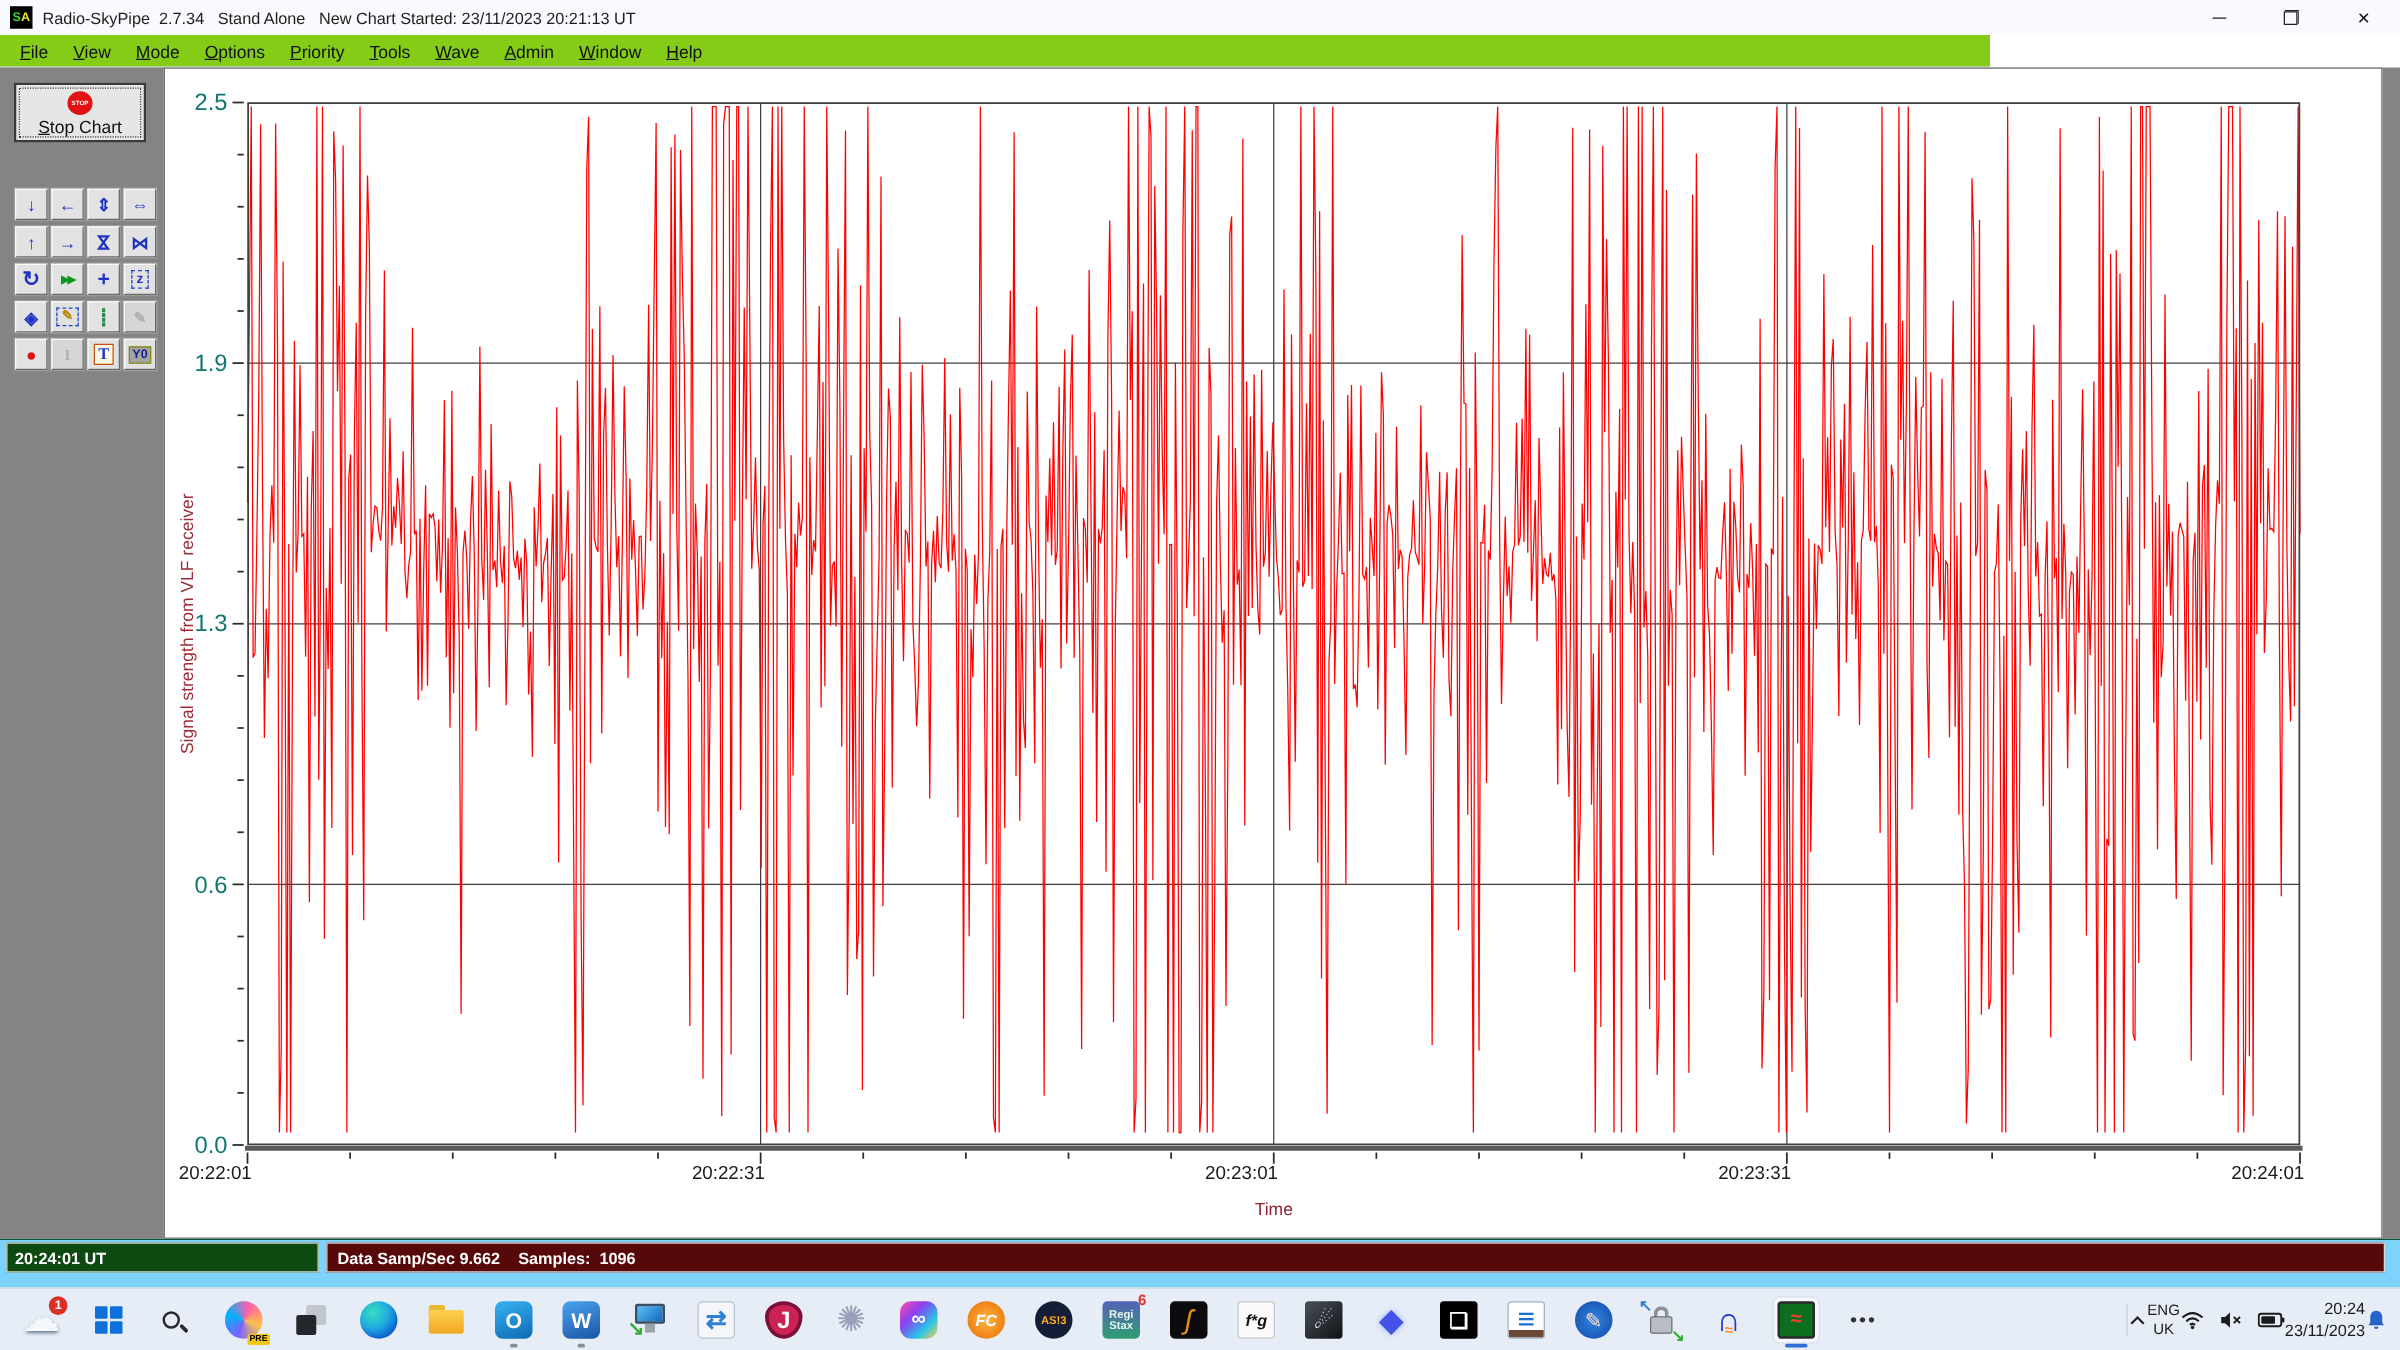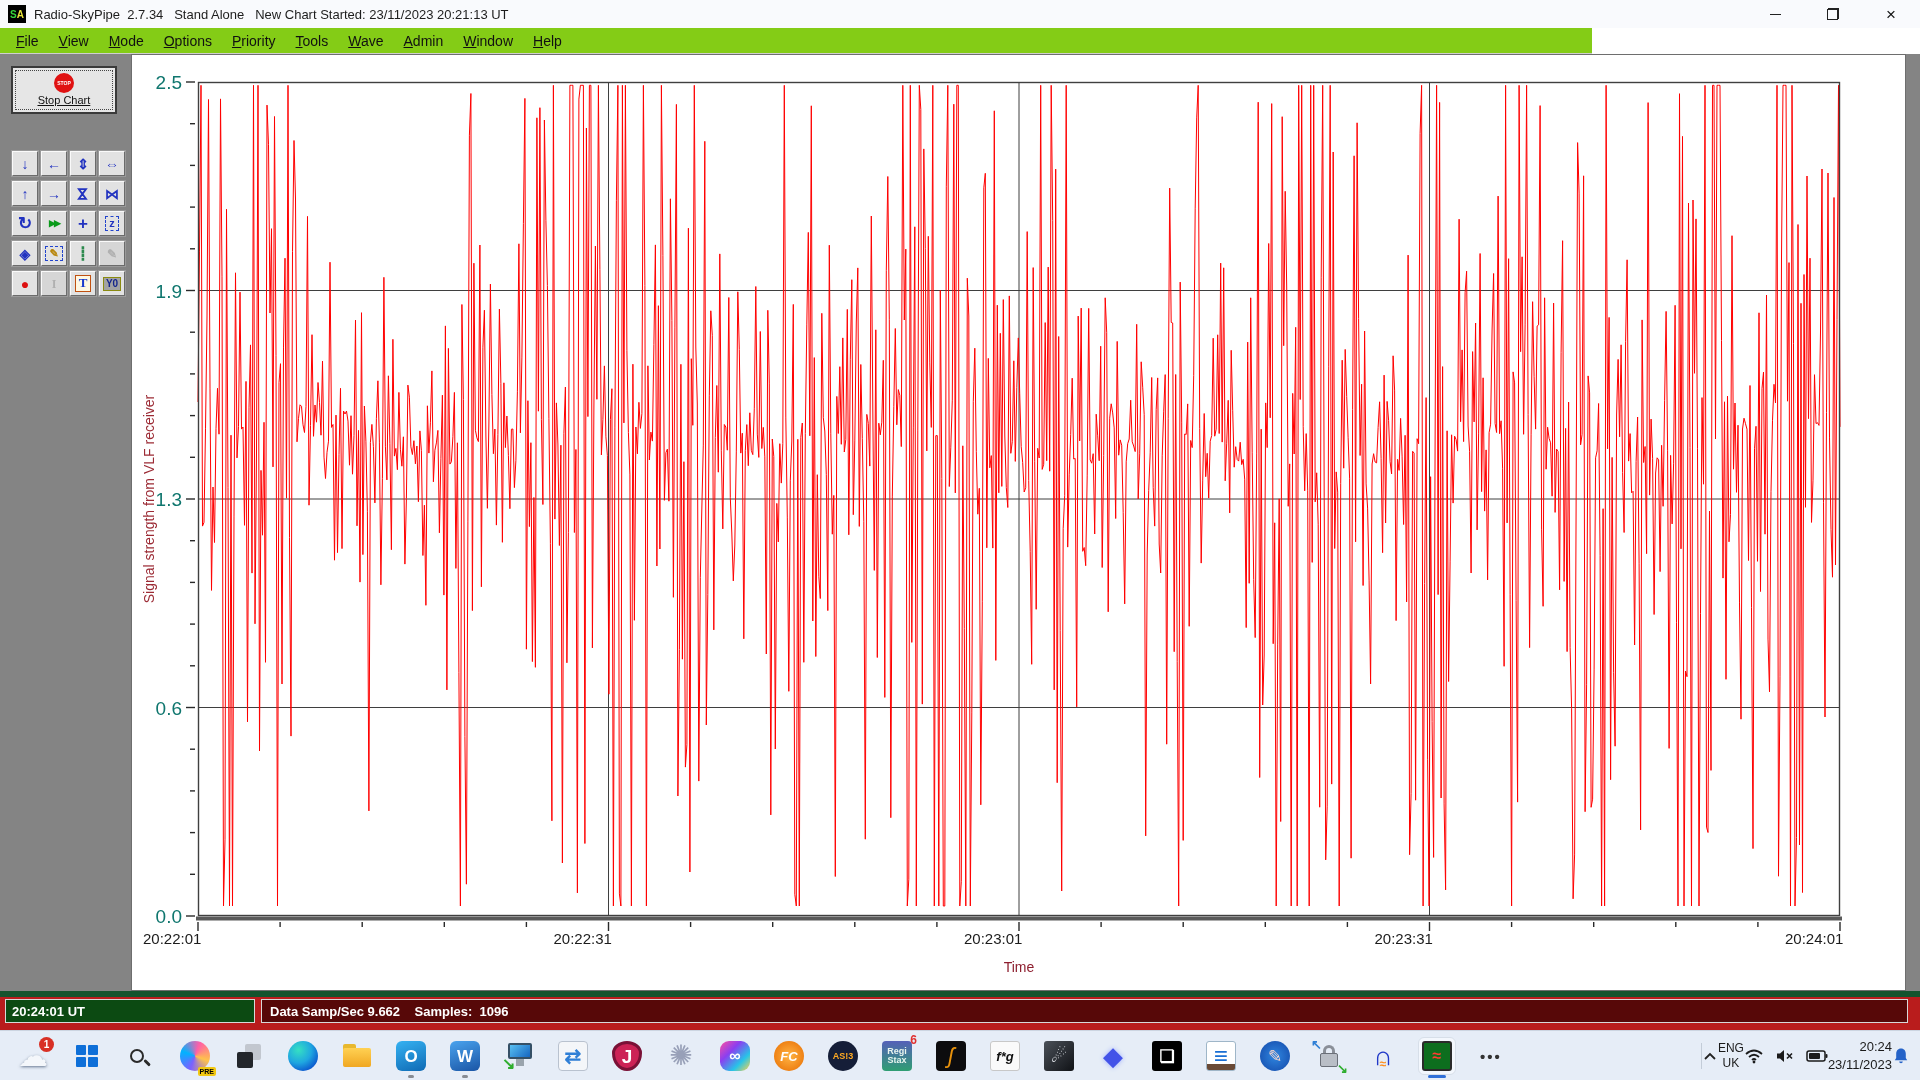--- a/index.html
+++ b/index.html
@@ -25,21 +25,21 @@
   .menu-item { font-size:14px; color:#111; padding:2px 10px; }
 
   
   #client { left:0; top:54px; width:1920px; height:937px; background:#848484; }
   #whitepanel { left:131px; top:54px; width:1775px; height:937px; background:#ffffff; border:1px solid #6e6e6e; }
 
   
   #stop-btn { left:11px; top:66px; width:106px; height:48px; background:#e6e6e6; border:2px solid #3a3a3a; }
   #stop-btn .inner { position:absolute; inset:2px; border:1px dotted #444; display:flex; flex-direction:column; align-items:center; }
   #stop-circle { width:20px; height:20px; border-radius:50%; background:#e01212; margin-top:2px; display:flex; align-items:center; justify-content:center; color:#fff; font-size:5px; font-weight:bold; }
-  #stop-label { font-size:11px; color:#111; margin-top:1px;text-decoration:underline; }
+  #stop-label { font-size:14px; color:#111; margin-top:1px; }
 
   
   #toolbar { left:12px; top:151px; display:grid; grid-template-columns:repeat(4,29px); grid-auto-rows:30px; }
   .tbtn { width:26px; height:25px; background:#e2e2e2; border:1px solid; border-color:#fafafa #6b6b6b #6b6b6b #fafafa; box-shadow:0 0 0 1px #9a9a9a; display:flex; align-items:center; justify-content:center; font-weight:bold; color:#2233c0; font-size:14px; line-height:1; }
   .tbtn.disabled { color:#b0b0b0; background:#d6d6d6; }
   .tbtn .rot { display:inline-block; transform:rotate(90deg); }
   .tbtn .gbox { border:1px dashed #2244cc; padding:0 3px; line-height:1.1; }
   .tbtn .tboxs { border:1px solid #c05010; background:#fff8e2; padding:0 3px; line-height:1.1; }
   .tbtn .yboxs { border:1px solid #8a8a10; background:#a3a3a3; padding:0 2px; line-height:1.2; }
   .tbtn .serif { font-family:"Liberation Serif", serif; }
@@ -47,21 +47,21 @@
 
   
   #plot { left:198px; top:82px; width:1642px; height:834px; }
   #plot svg { overflow:visible; display:block; }
   .ytick-label { position:absolute; left:118px; width:64px; text-align:right; font-size:19px; color:#0f766e; height:20px; }
   .xtick-label { position:absolute; width:110px; text-align:left; top:930px; font-size:15px; color:#1c1c1c; }
   #y-axis-title { left:149px; top:499px; transform:translate(-50%,-50%) rotate(-90deg); white-space:nowrap; font-size:14px; color:#9c2b35; }
   #x-axis-title { left:964px; width:110px; top:959px; text-align:center; font-size:14px; color:#8e1f2f; }
 
   
-  #statusbar { left:0; top:991px; width:1920px; height:39px; background:#b91c1c; border-top:6px solid #14532d; }
+  #statusbar { left:0; top:991px; width:1920px; height:39px; background:#7dd3fc; border-top:1px solid #14532d; }
   .status-box { position:absolute; top:2px; height:24px; border:1px solid #d8d8d8; color:#fff; font-size:13px; font-weight:bold; display:flex; align-items:center; white-space:pre; }
   #status-clock { left:5px; width:250px; background:#0c4a12; padding-left:6px; }
   #status-stats { left:261px; width:1647px; background:#570808; padding-left:8px; }
 
   
   #taskbar { left:0; top:1030px; width:1920px; height:50px; background:#e6edf7; border-top:1px solid #ccd5e1; }
   #tb-left { position:absolute; left:6px; top:0; height:50px; display:flex; align-items:center; }
   .tb-slot { width:54px; height:50px; display:flex; align-items:center; justify-content:center; position:relative; }
   .tb-ic { position:relative; width:38px; height:38px; display:flex; align-items:center; justify-content:center; }
   .tb-slot.active .tb-ic { background:#f3f7fd; border:1px solid #d7dfe9; border-radius:6px; }

